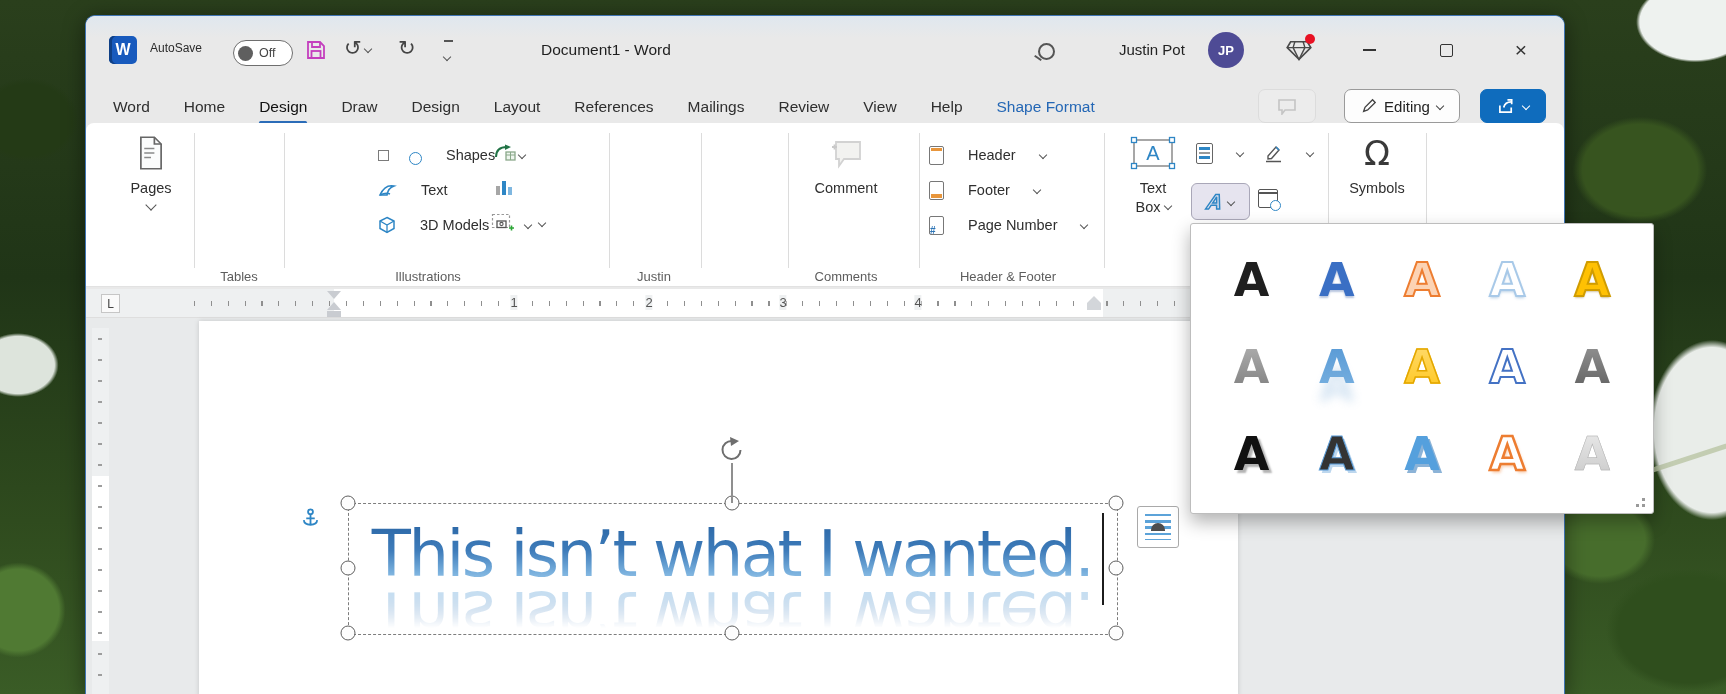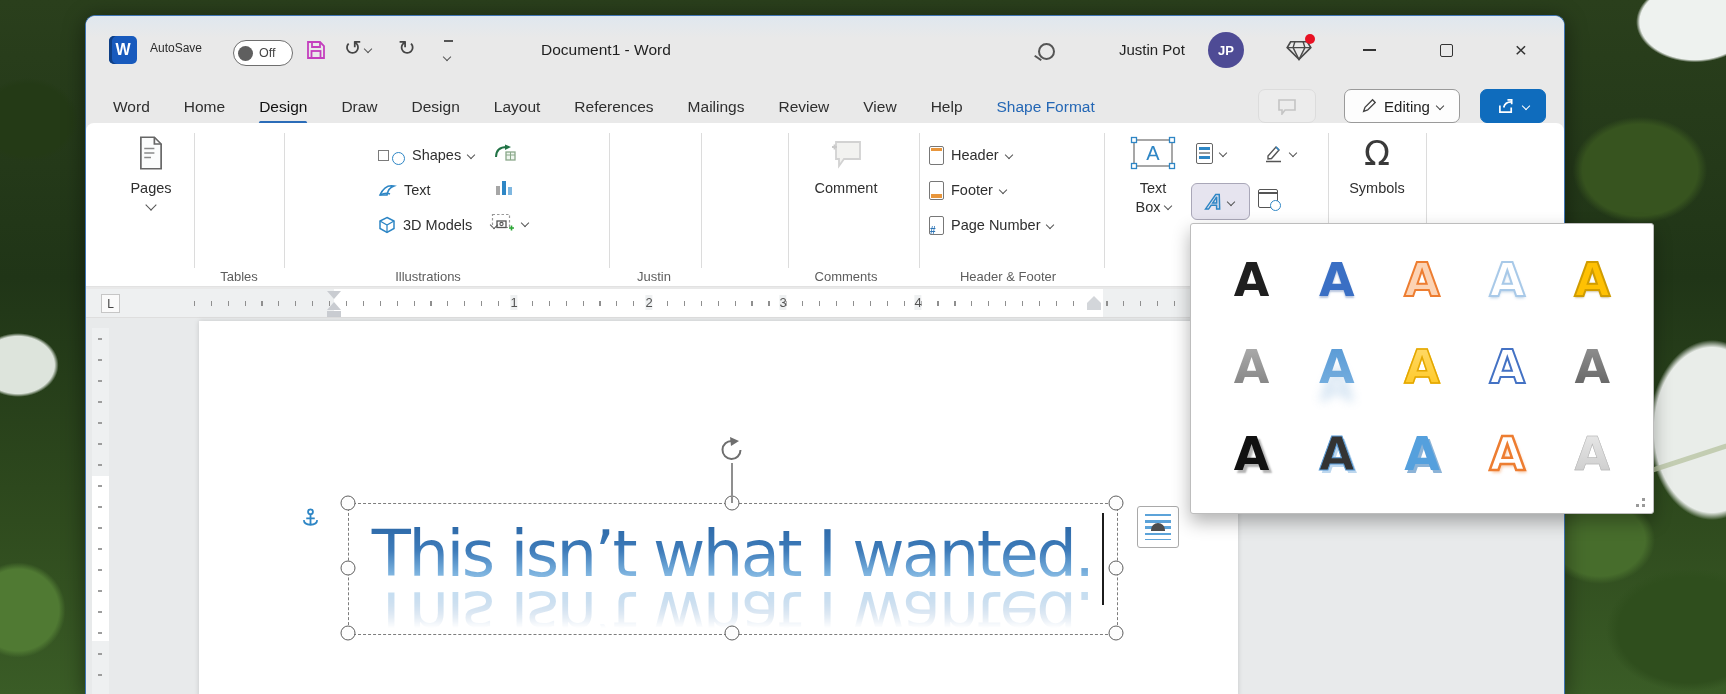--- a/index.html
+++ b/index.html
@@ -68,21 +68,21 @@
   
   .ribbon{position:absolute;left:0;top:107px;right:0;height:163px;background:#fff;
     border-bottom:1px solid #e2e2e2;border-radius:8px 8px 0 0;}
   .rsep{position:absolute;top:10px;height:135px;width:1px;background:#dcdcdc;}
   .glabel{position:absolute;top:146px;font-size:13px;color:#5d5d5d;text-align:center;
     transform:translateX(-50%);white-space:nowrap;}
   .bigbtn{position:absolute;top:8px;width:80px;text-align:center;transform:translateX(-50%);}
   .bigbtn .bicon{height:44px;display:flex;align-items:center;justify-content:center;}
   .bigbtn .blabel{font-size:14.5px;color:#2f2f2f;line-height:19px;margin-top:4px;}
   .bigbtn .chev{color:#555;margin-top:3px;}
-  .srow{position:absolute;display:flex;align-items:center;gap:7px;font-size:14.5px;
+  .srow{position:absolute;display:flex;align-items:center;gap:24px;font-size:14.5px;
     color:#2f2f2f;height:24px;white-space:nowrap;}
   .grayed{color:#b9b9b9;}
   
   .ic-doc{width:13px;height:17px;border:1.5px solid #777;border-radius:2px;position:relative;background:#fff;}
   .ic-doc .bar-top{position:absolute;left:1px;right:1px;top:1px;height:3.5px;background:#e8963c;}
   .ic-doc .bar-bot{position:absolute;left:1px;right:1px;bottom:1px;height:3.5px;background:#e8963c;}
   .ic-doc .hash{position:absolute;left:0;right:0;bottom:-2px;font-size:10px;color:#2e75b6;font-weight:bold;}
   .ic-sq{width:9px;height:9px;border:1.7px solid #7b7b7b;display:inline-block;}
   .ic-cir{width:11px;height:11px;border:1.7px solid #2e86c5;border-radius:50%;display:inline-block;
     margin-left:-4px;margin-top:6px;}

